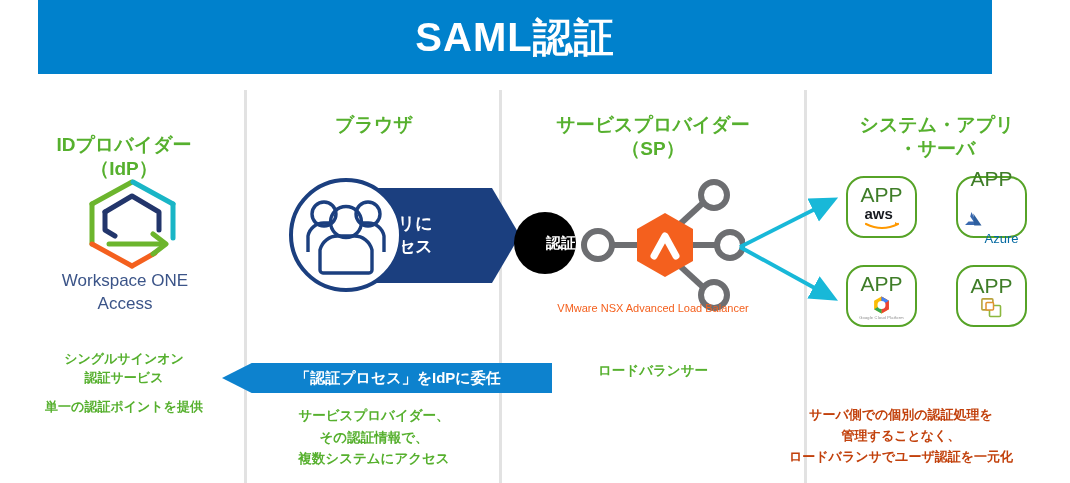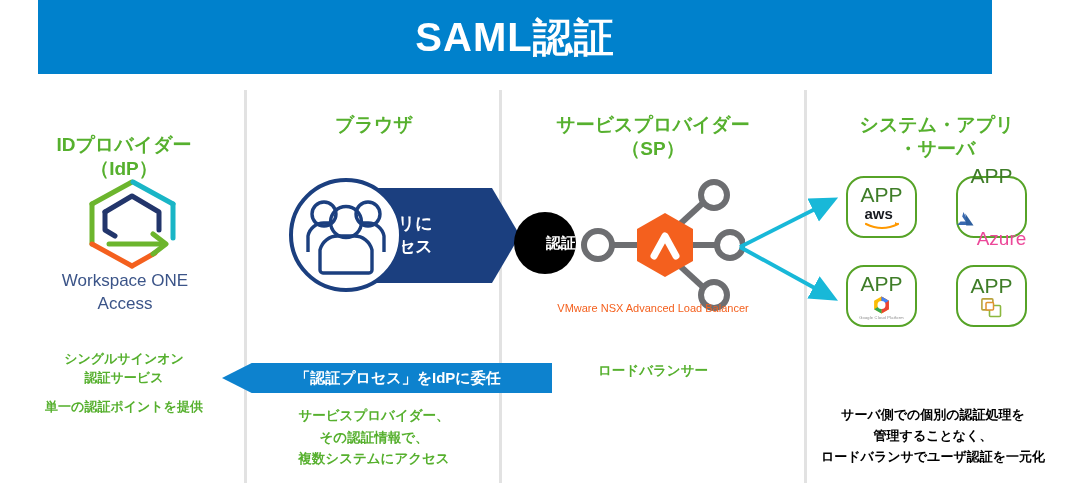--- a/index.html
+++ b/index.html
@@ -107,25 +107,25 @@
     display:flex;flex-direction:column;align-items:center;justify-content:center;
   }
   .app-word{color:#3f7d28;font-size:21px;line-height:1;margin-bottom:2px;}
   .b-aws{left:846px;top:176px;}
   .b-azure{left:956px;top:176px;}
   .b-gcp{left:846px;top:265px;}
   .b-vm{left:956px;top:265px;}
   .aws-logo{display:flex;flex-direction:column;align-items:flex-start;}
   .aws-word{color:#16191f;font-size:15px;font-weight:bold;line-height:0.95;}
   .azure-row{display:flex;align-items:center;gap:3px;}
-  .azure-word{color:#ec4899;font-size:19px;margin-top:40px;}
+  .azure-word{color:#0369a1;font-size:13px;margin-top:40px;}
   .gcp-word{color:#8a8a8a;font-size:4px;margin-top:1px;letter-spacing:0.2px;}
   .c4-green{
-    position:absolute;left:808px;top:405px;width:250px;text-align:center;
-    color:#000000;font-size:13px;font-weight:bold;line-height:1.6;
+    position:absolute;left:776px;top:405px;width:250px;text-align:center;
+    color:#c2410c;font-size:13px;font-weight:bold;line-height:1.6;
   }
 </style>
 </head>
 <body>
 
 <div class="header">
   <div class="header-title">SAML認証</div>
 </div>
 
 <div class="divider div1"></div>

